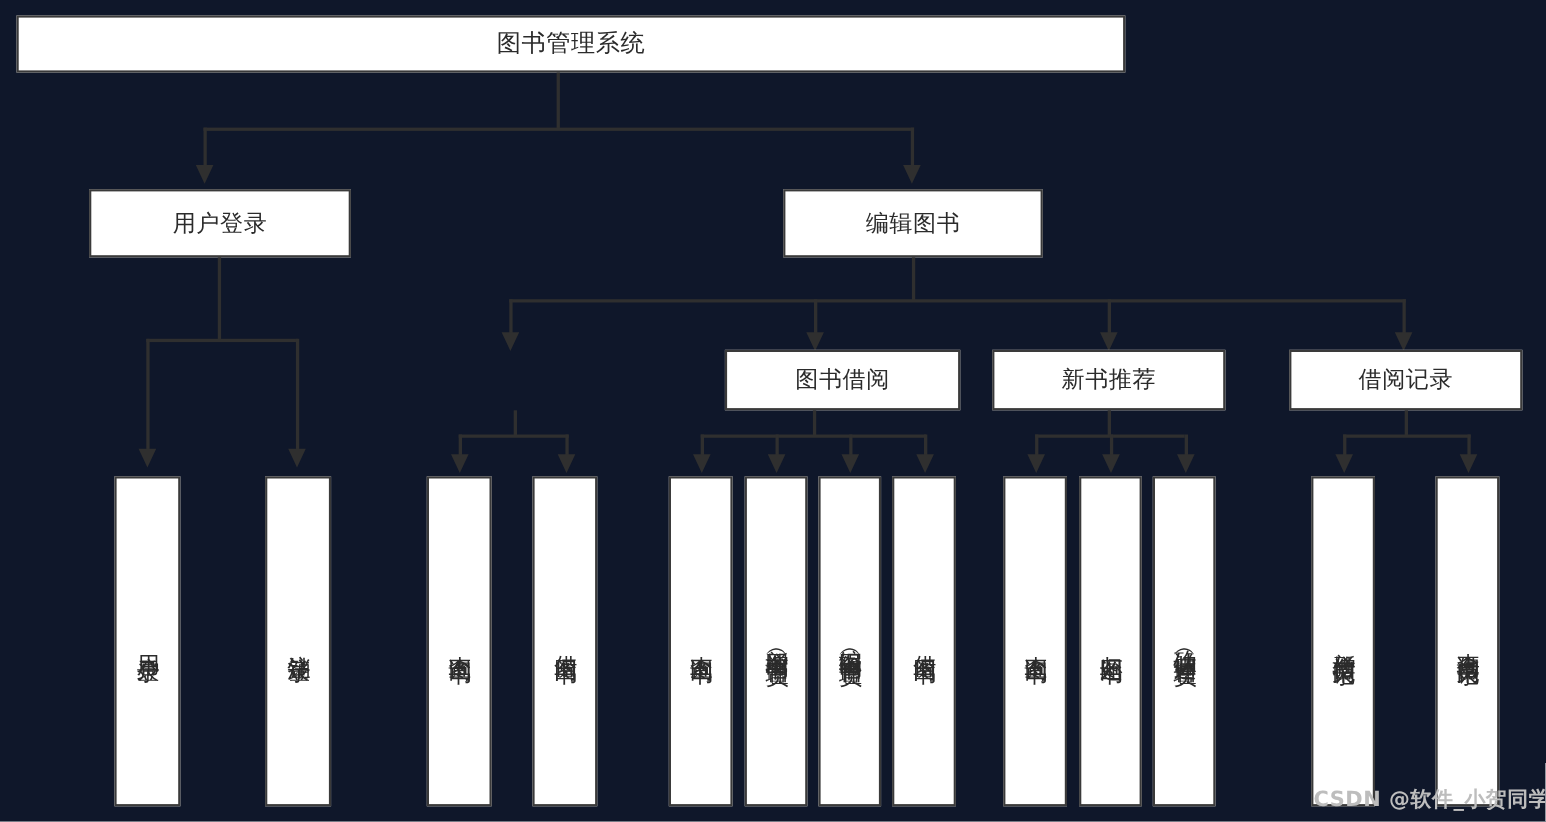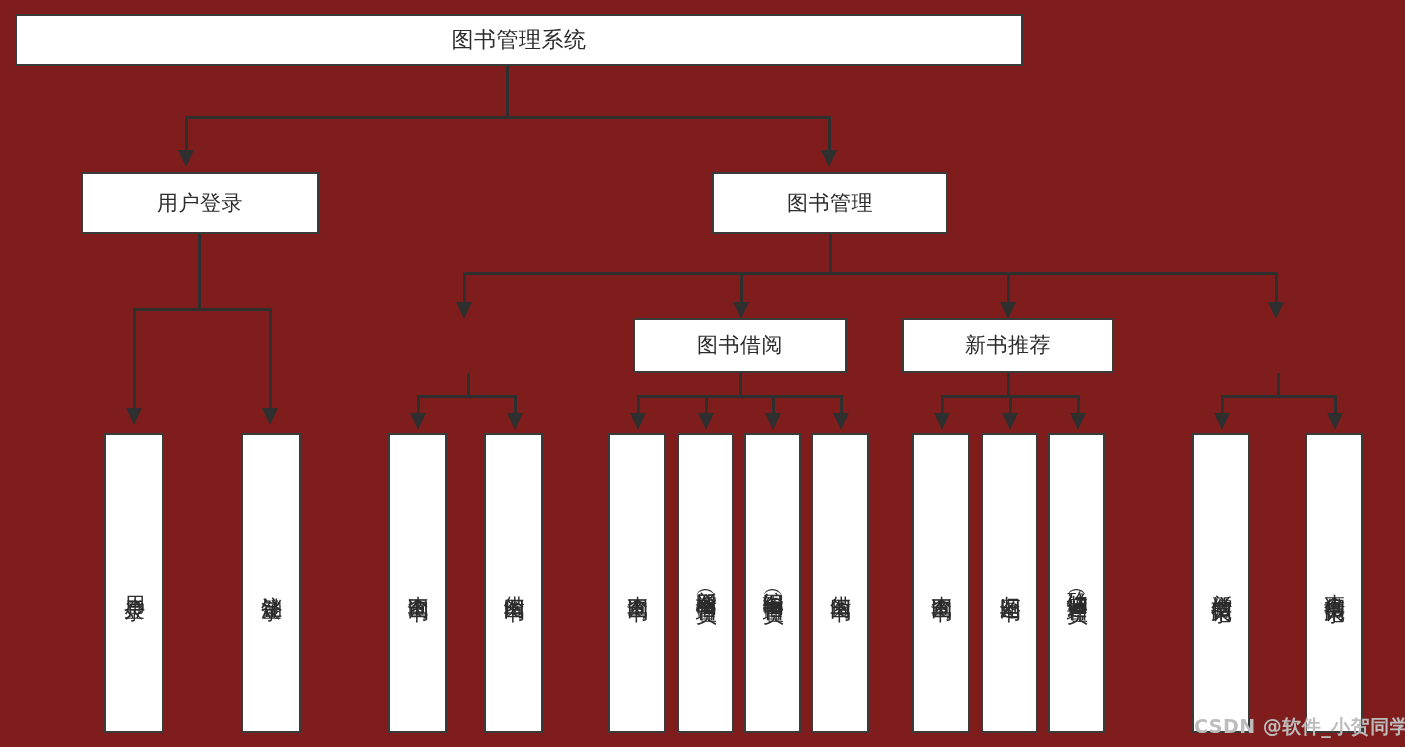--- a/index.html
+++ b/index.html
@@ -7,21 +7,21 @@
     padding: 0;
     background: #ffffff;
   }
   body {
     font-family: "DejaVu Sans", "Liberation Sans", sans-serif;
   }
   #canvas {
     position: relative;
     width: 1405px;
     height: 747px;
-    background: #7f1d1d;
+    background: #0f172a;
     overflow: hidden;
   }
   .node {
     position: absolute;
     box-sizing: border-box;
     border: 2.5px solid #3a3a3a;
     background: #ffffff;
     display: flex;
     align-items: center;
     justify-content: center;
@@ -94,46 +94,49 @@
 
   <div class="vline" style="left:185px; top:116px; height:36px;"></div>
   <div class="arrow" style="left:178px; top:150px;"></div>
   <div class="vline" style="left:828px; top:116px; height:36px;"></div>
   <div class="arrow" style="left:821px; top:150px;"></div>
 
   <div class="node horiz" style="left:81px; top:172px; width:238px; height:62px;">
     <span class="lbl">用户登录</span>
   </div>
   <div class="node horiz" style="left:712px; top:172px; width:236px; height:62px;">
-    <span class="lbl">图书管理</span>
+    <span class="lbl">编辑图书</span>
   </div>
 
   <div class="vline" style="left:198px; top:234px; height:76px;"></div>
   <div class="hline" style="left:133px; top:308px; width:138px;"></div>
   <div class="vline" style="left:133px; top:308px; height:102px;"></div>
   <div class="arrow" style="left:126px; top:408px;"></div>
   <div class="vline" style="left:269px; top:308px; height:102px;"></div>
   <div class="arrow" style="left:262px; top:408px;"></div>
 
   <div class="vline" style="left:829px; top:234px; height:40px;"></div>
   <div class="hline" style="left:463px; top:272px; width:815px;"></div>
   <div class="vline" style="left:463px; top:272px; height:32px;"></div>
   <div class="arrow" style="left:456px; top:302px;"></div>
   <div class="vline" style="left:740px; top:272px; height:32px;"></div>
   <div class="arrow" style="left:733px; top:302px;"></div>
   <div class="vline" style="left:1007px; top:272px; height:32px;"></div>
   <div class="arrow" style="left:1000px; top:302px;"></div>
   <div class="vline" style="left:1275px; top:272px; height:32px;"></div>
   <div class="arrow" style="left:1268px; top:302px;"></div>
 
-  <div class="node horiz" style="left:633px; top:318px; width:214px; height:55px;">
+  <div class="node horiz" style="left:659px; top:318px; width:214px; height:55px;">
     <span class="lbl">图书借阅</span>
   </div>
   <div class="node horiz" style="left:902px; top:318px; width:212px; height:55px;">
     <span class="lbl">新书推荐</span>
+  </div>
+  <div class="node horiz" style="left:1172px; top:318px; width:212px; height:55px;">
+    <span class="lbl">借阅记录</span>
   </div>
 
   <div class="vline" style="left:467px; top:373px; height:24px;"></div>
   <div class="hline" style="left:417px; top:395px; width:100px;"></div>
   <div class="vline" style="left:417px; top:395px; height:20px;"></div>
   <div class="arrow" style="left:410px; top:413px;"></div>
   <div class="vline" style="left:514px; top:395px; height:20px;"></div>
   <div class="arrow" style="left:507px; top:413px;"></div>
 
   <div class="vline" style="left:739px; top:373px; height:24px;"></div>

